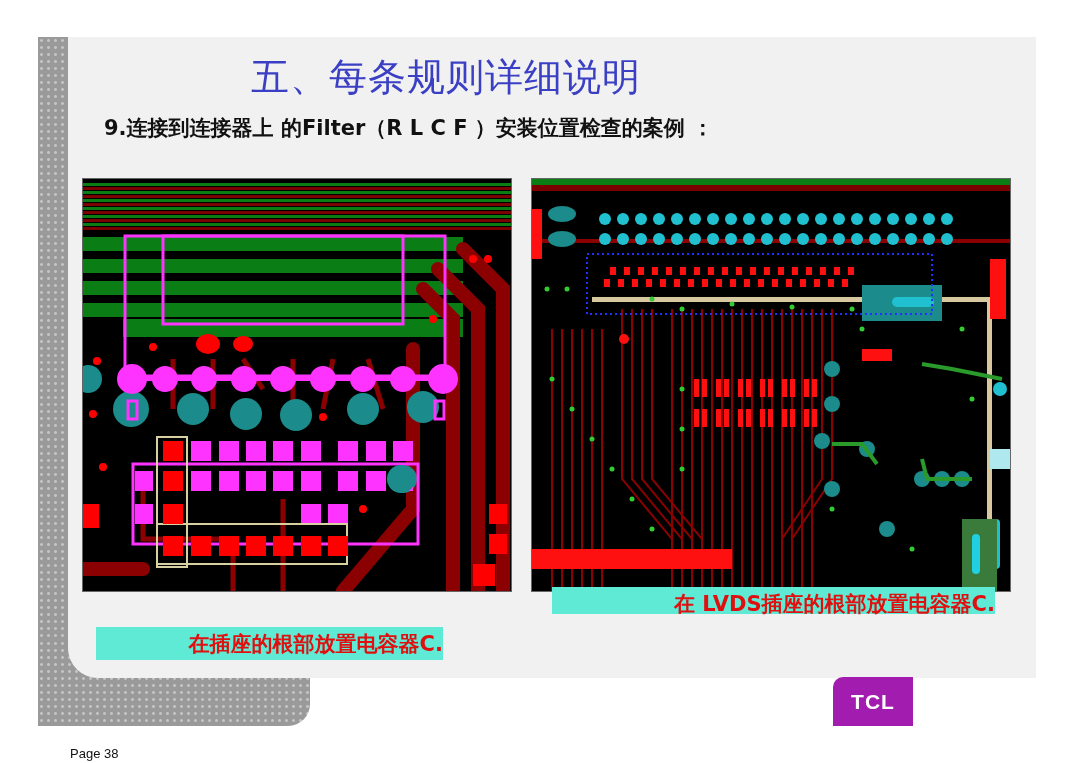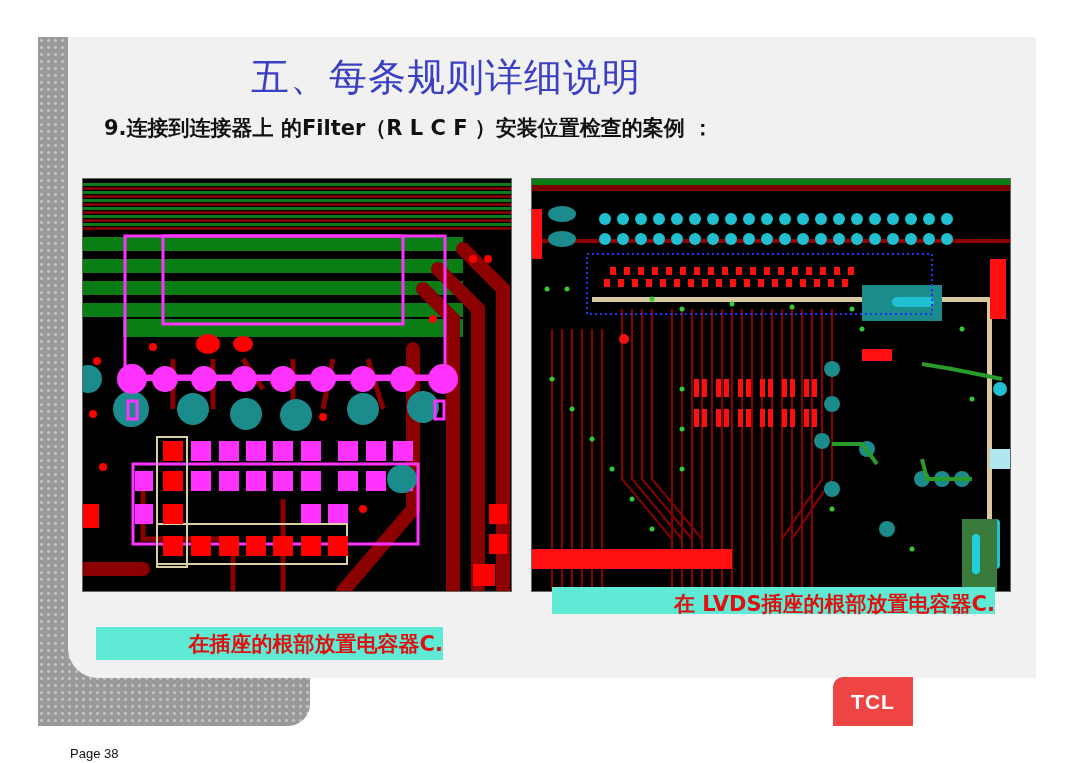--- a/index.html
+++ b/index.html
@@ -12,21 +12,21 @@
   #slide{position:absolute;left:68px;top:37px;width:968px;height:641px;background:#f1f1f1;border-bottom-left-radius:30px;}
   #title{position:absolute;left:0;width:892px;top:52px;text-align:center;font-size:38px;color:#3a3fc4;letter-spacing:1px;}
   #subtitle{position:absolute;left:84px;top:114px;font-size:21px;font-weight:bold;color:#111;margin-left:20px;}
   .pcb{position:absolute;overflow:hidden;background:#000;border:1px solid #666;}
   #img-left{left:82px;top:178px;width:428px;height:412px;}
   #img-right{left:531px;top:178px;width:478px;height:412px;}
   .caption{position:absolute;background:#5eead4;color:#e01010;font-weight:bold;font-size:21px;text-align:right;line-height:34px;}
   #cap-left{left:96px;top:627px;width:347px;height:33px;}
   #cap-right{left:552px;top:587px;width:443px;height:27px;}
   #page-num{position:absolute;left:70px;top:706px;font-size:13px;color:#111;font-family:"Liberation Sans",sans-serif;margin-top:40px;}
-  #logo{position:absolute;left:833px;top:677px;width:80px;height:49px;background:#ef4444;border-top-left-radius:10px;color:#fff;font-weight:bold;font-size:21px;font-family:"Liberation Sans",sans-serif;display:flex;align-items:center;justify-content:center;letter-spacing:1px;}
+  #logo{position:absolute;left:833px;top:677px;width:80px;height:49px;background:#a21caf;border-top-left-radius:10px;color:#fff;font-weight:bold;font-size:21px;font-family:"Liberation Sans",sans-serif;display:flex;align-items:center;justify-content:center;letter-spacing:1px;}
 </style>
 </head>
 <body>
 
 <div class="dots" id="strip"></div>
 <div class="dots" id="footer-panel"></div>
 <div id="slide"></div>
 
 <div id="title">五、每条规则详细说明</div>
 <div id="subtitle">9.连接到连接器上 的Filter（R L C F ）安装位置检查的案例 ：</div>

